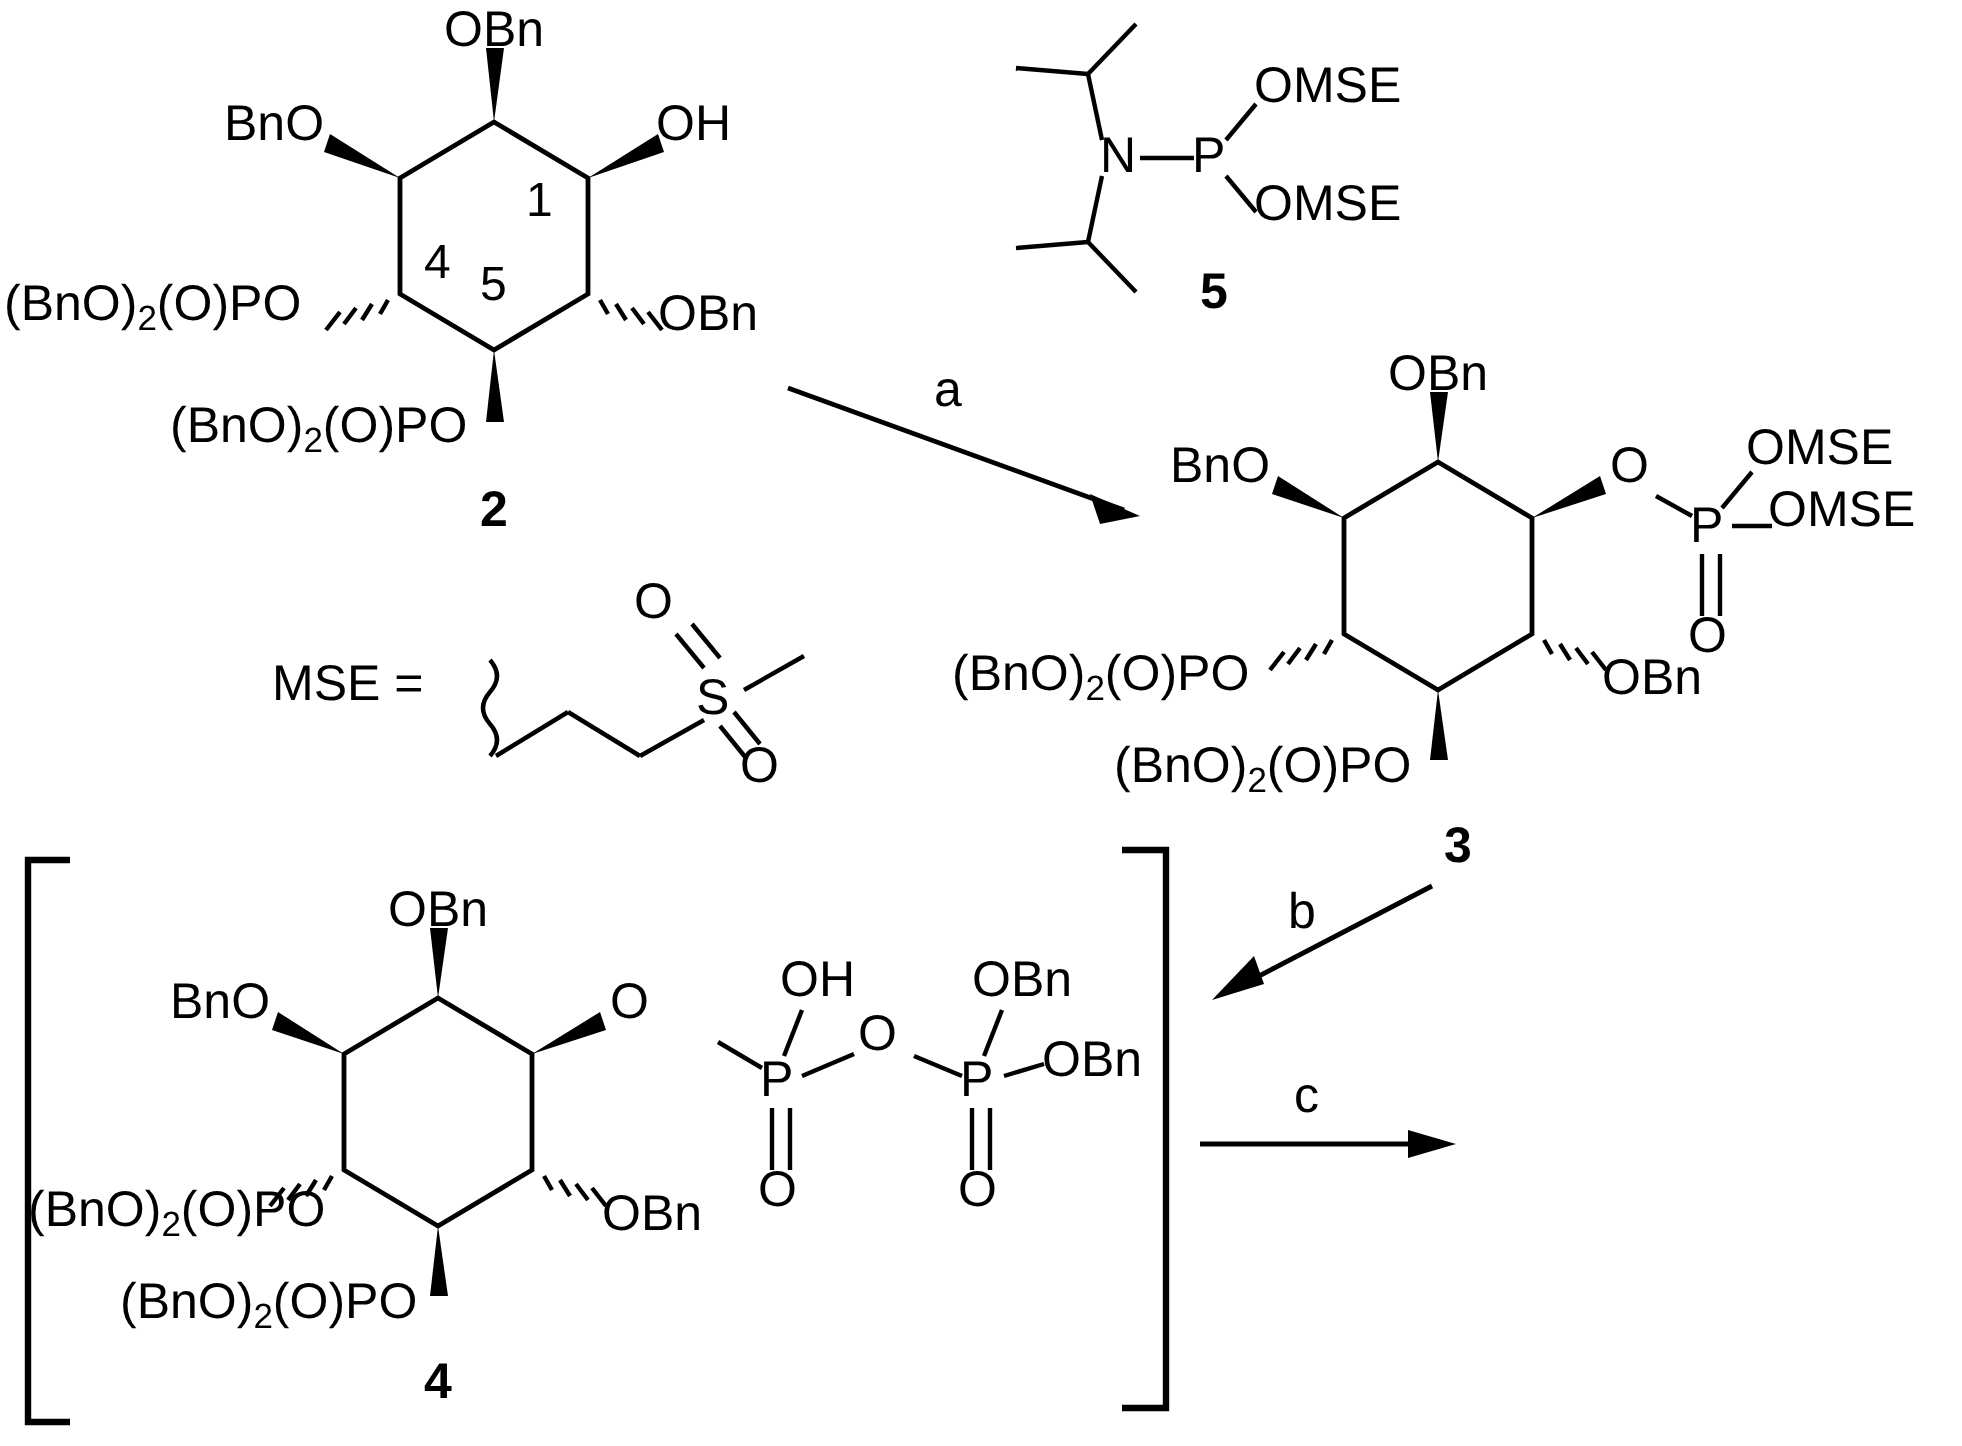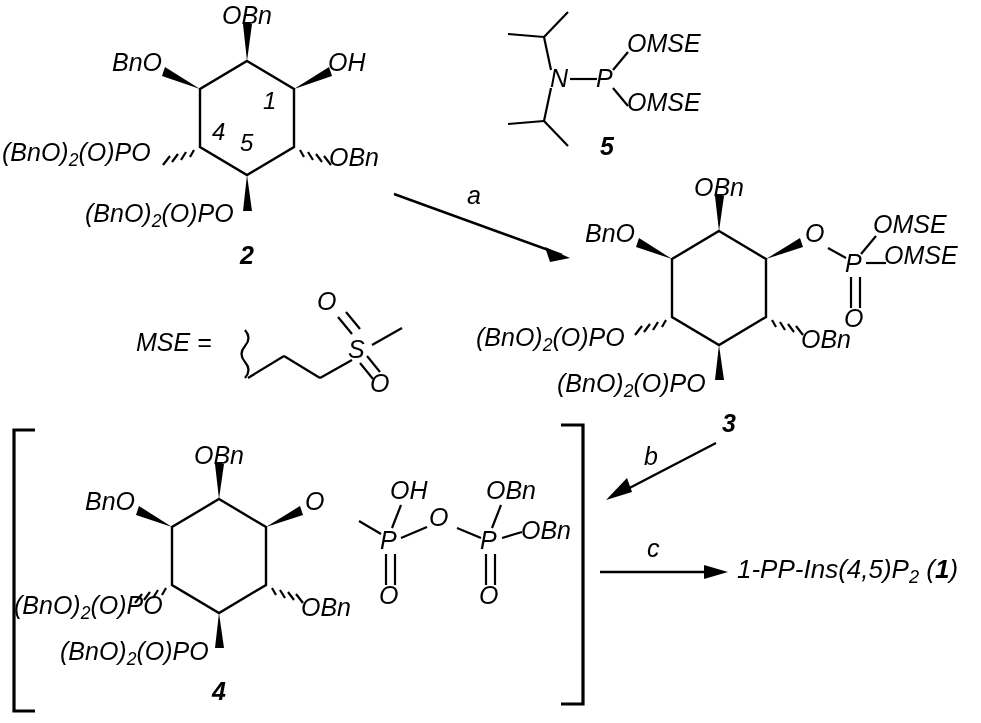--- a/index.html
+++ b/index.html
@@ -4,21 +4,21 @@
 <style>
   html,body{margin:0;padding:0;}
   body{
     width:981px;height:723px;
     background:#ffffff;
     font-family:"Liberation Sans", sans-serif;
     color:#000000;
     position:relative;
     overflow:hidden;
   }
-  .scheme{position:absolute;left:0;top:0;width:981px;height:723px;font-style:italic;}
+  .scheme{position:absolute;left:0;top:0;width:981px;height:723px;}
   .lbl{
     position:absolute;
     font-family:"Liberation Sans", sans-serif;
     font-size:25px;
     line-height:1;
     white-space:nowrap;
     color:#000;
   }
   .lbl.num{font-weight:bold;font-size:25px;}
   .lbl.ring-no{font-size:24px;}
@@ -244,21 +244,20 @@
   <div class="lbl" style="left:845px;top:251px;">P</div>
   <div class="lbl" style="left:844px;top:306px;">O</div>
   <div class="lbl" style="left:873px;top:212px;">OMSE</div>
   <div class="lbl" style="left:884px;top:243px;">OMSE</div>
   <div class="lbl num" style="left:722px;top:411px;">3</div>
 
   <div class="lbl" style="left:644px;top:444px;">b</div>
 
   <div class="lbl" style="left:647px;top:536px;">c</div>
 
-  <div class="lbl prod" style="left:737px;top:556px;">1-PP-Ins(4,5)P<span class="sub">2</span> (<span class="bold">1</span>)</div>
 
   <div class="lbl" style="left:194px;top:443px;">OBn</div>
   <div class="lbl" style="left:85px;top:489px;">BnO</div>
   <div class="lbl" style="left:305px;top:489px;">O</div>
   <div class="lbl" style="left:14px;top:593px;">(BnO)<span class="sub">2</span>(O)PO</div>
   <div class="lbl" style="left:60px;top:639px;">(BnO)<span class="sub">2</span>(O)PO</div>
   <div class="lbl" style="left:301px;top:595px;">OBn</div>
   <div class="lbl" style="left:380px;top:528px;">P</div>
   <div class="lbl" style="left:390px;top:478px;">OH</div>
   <div class="lbl" style="left:379px;top:583px;">O</div>

